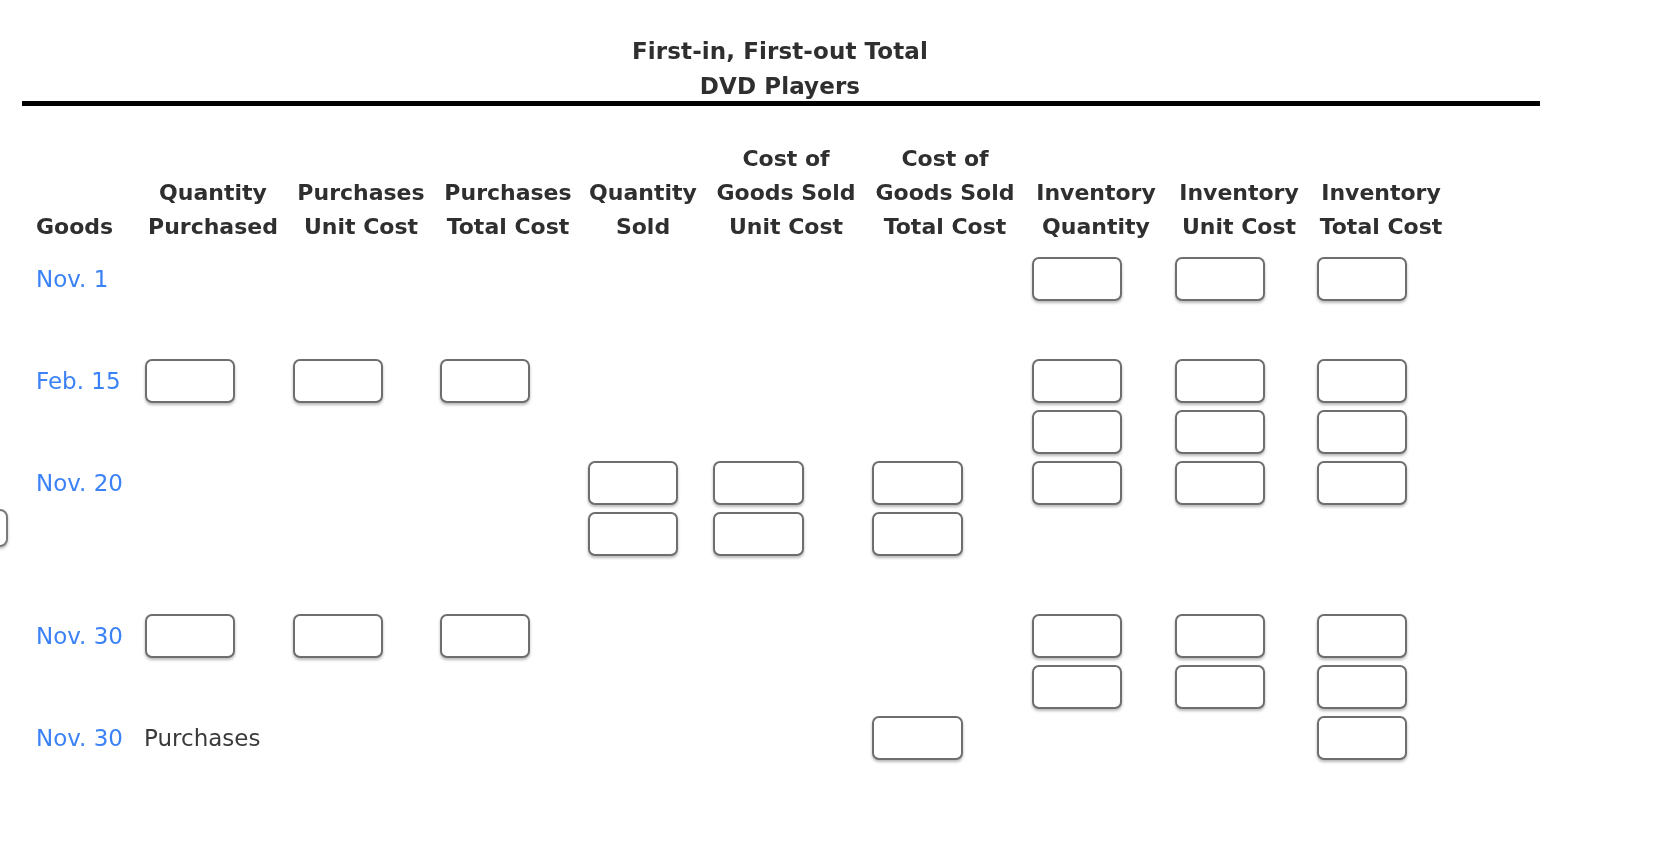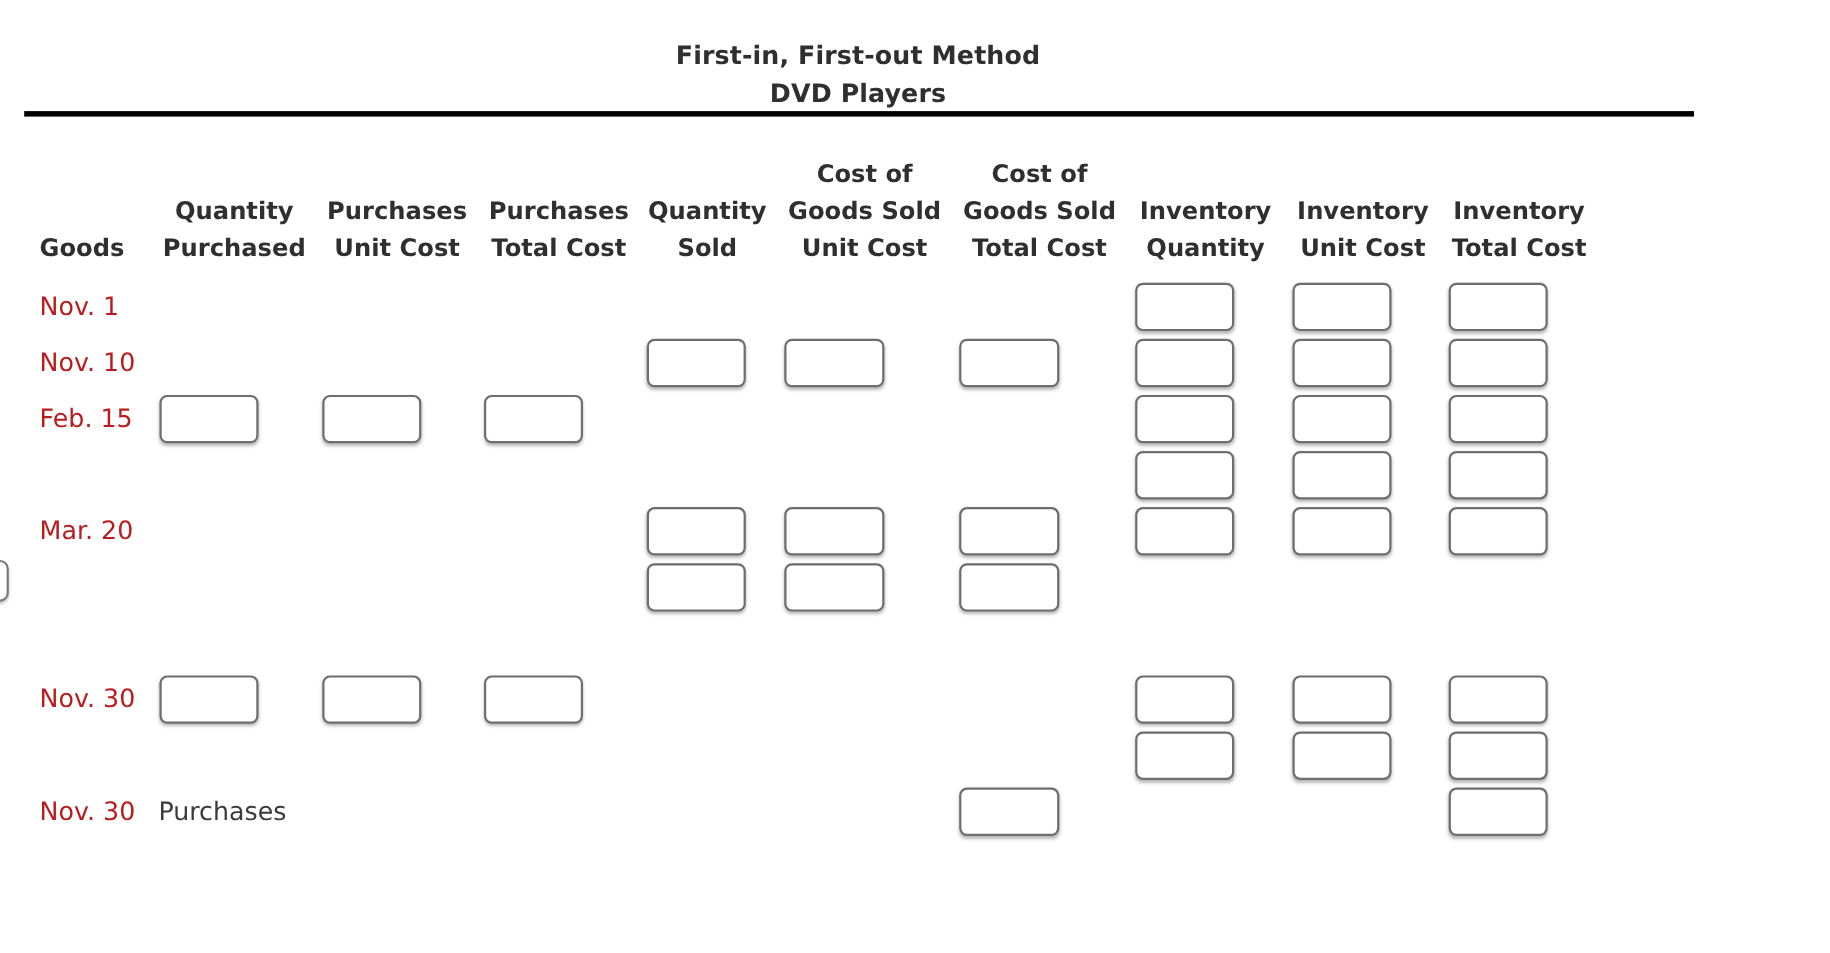--- a/index.html
+++ b/index.html
@@ -78,21 +78,21 @@
     width: 1664px;
     height: 51px;
   }
   .date-label {
     position: absolute;
     left: 36px;
     top: 0;
     height: 51px;
     line-height: 51px;
     font-size: 23px;
-    color: #b91c1c;
+    color: #3b82f6;
     white-space: nowrap;
   }
   .balances-label {
     position: absolute;
     left: 144px;
     top: 0;
     height: 51px;
     line-height: 51px;
     font-size: 23px;
     color: #3a3a3a;
@@ -125,21 +125,21 @@
     border: 2px solid #7a7a7a;
     border-radius: 8px;
     background: #ffffff;
     box-shadow: 0 2px 3px rgba(0,0,0,0.25);
   }
 </style>
 </head>
 <body>
 
 <div id="title-block">
-  <div class="title-line">First-in, First-out Method</div>
+  <div class="title-line">First-in, First-out Total</div>
   <div class="title-line">DVD Players</div>
 </div>
 
 <div id="title-rule"></div>
 
 <div id="header-row">
     <div class="col-head date-head" style="left: 36px; width: 100px;">Goods</div>
     <div class="col-head" style="left: 142px; width: 142px;">Quantity
 Purchased</div>
     <div class="col-head" style="left: 290px; width: 142px;">Purchases
@@ -162,45 +162,36 @@
 Total Cost</div>
   </div>
 
 <div id="grid-body">
     <div class="row" style="top: 10px;">
       <div class="date-label">Nov. 1</div>
       <input type="text" class="cell-box" placeholder="" style="left: 1032px; width: 90px;">
       <input type="text" class="cell-box" placeholder="" style="left: 1175px; width: 90px;">
       <input type="text" class="cell-box" placeholder="" style="left: 1317px; width: 90px;">
     </div>
-    <div class="row" style="top: 61px;">
-      <div class="date-label">Nov. 10</div>
-      <input type="text" class="cell-box" placeholder="" style="left: 588px; width: 90px;">
-      <input type="text" class="cell-box" placeholder="" style="left: 713px; width: 91px;">
-      <input type="text" class="cell-box" placeholder="" style="left: 872px; width: 91px;">
-      <input type="text" class="cell-box" placeholder="" style="left: 1032px; width: 90px;">
-      <input type="text" class="cell-box" placeholder="" style="left: 1175px; width: 90px;">
-      <input type="text" class="cell-box" placeholder="" style="left: 1317px; width: 90px;">
-    </div>
     <div class="row" style="top: 112px;">
       <div class="date-label">Feb. 15</div>
       <input type="text" class="cell-box" placeholder="" style="left: 145px; width: 90px;">
       <input type="text" class="cell-box" placeholder="" style="left: 293px; width: 90px;">
       <input type="text" class="cell-box" placeholder="" style="left: 440px; width: 90px;">
       <input type="text" class="cell-box" placeholder="" style="left: 1032px; width: 90px;">
       <input type="text" class="cell-box" placeholder="" style="left: 1175px; width: 90px;">
       <input type="text" class="cell-box" placeholder="" style="left: 1317px; width: 90px;">
     </div>
     <div class="row" style="top: 163px;">
       <input type="text" class="cell-box" placeholder="" style="left: 1032px; width: 90px;">
       <input type="text" class="cell-box" placeholder="" style="left: 1175px; width: 90px;">
       <input type="text" class="cell-box" placeholder="" style="left: 1317px; width: 90px;">
     </div>
     <div class="row" style="top: 214px;">
-      <div class="date-label">Mar. 20</div>
+      <div class="date-label">Nov. 20</div>
       <input type="text" class="cell-box" placeholder="" style="left: 588px; width: 90px;">
       <input type="text" class="cell-box" placeholder="" style="left: 713px; width: 91px;">
       <input type="text" class="cell-box" placeholder="" style="left: 872px; width: 91px;">
       <input type="text" class="cell-box" placeholder="" style="left: 1032px; width: 90px;">
       <input type="text" class="cell-box" placeholder="" style="left: 1175px; width: 90px;">
       <input type="text" class="cell-box" placeholder="" style="left: 1317px; width: 90px;">
     </div>
     <div class="row" style="top: 265px;">
       <input type="text" class="cell-box" placeholder="" style="left: 588px; width: 90px;">
       <input type="text" class="cell-box" placeholder="" style="left: 713px; width: 91px;">

